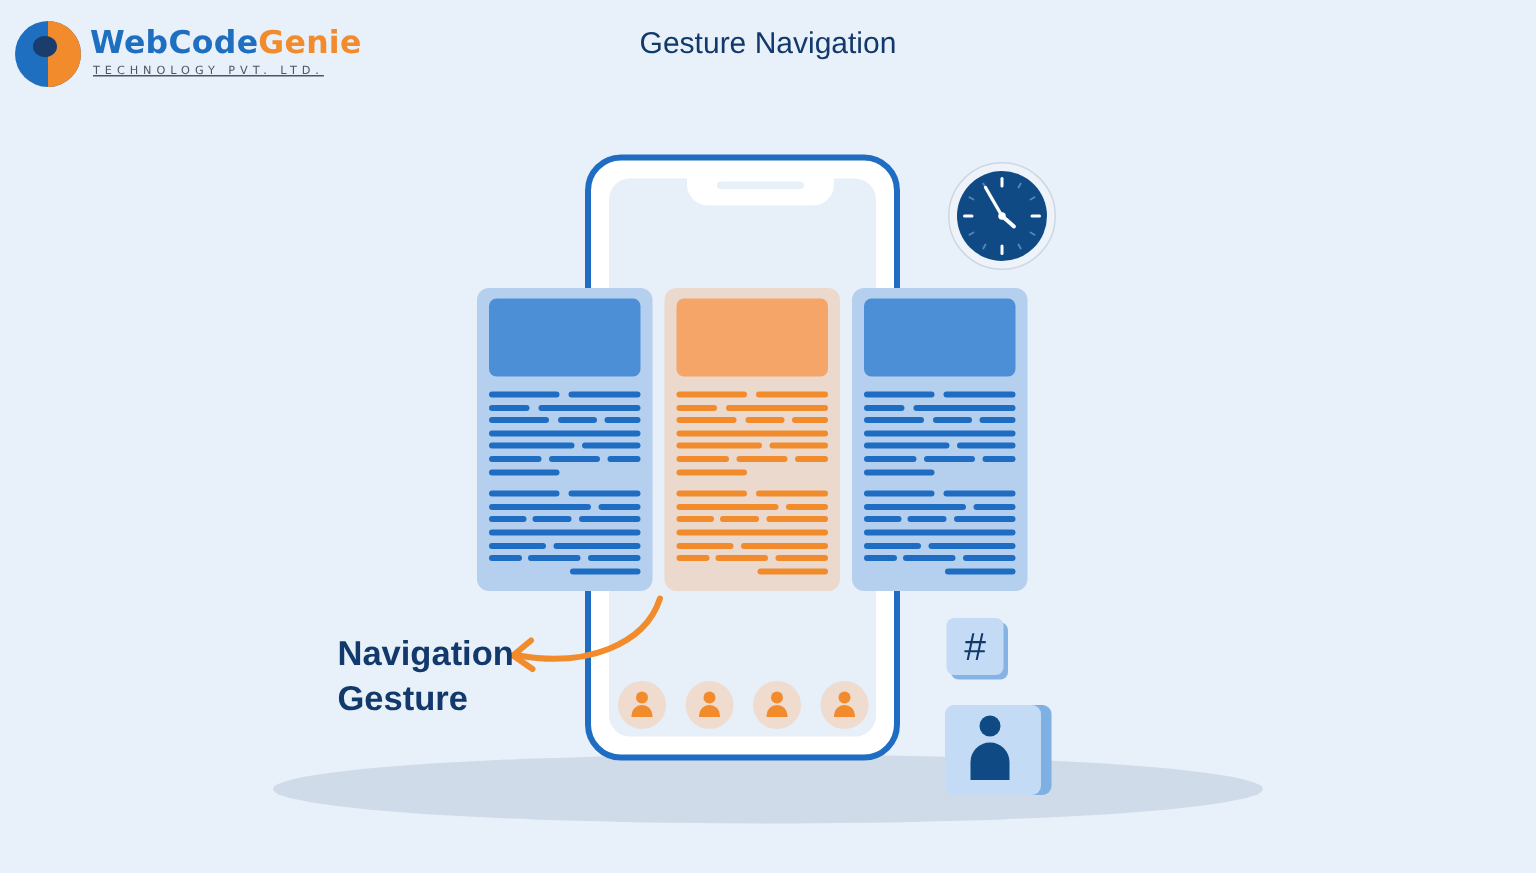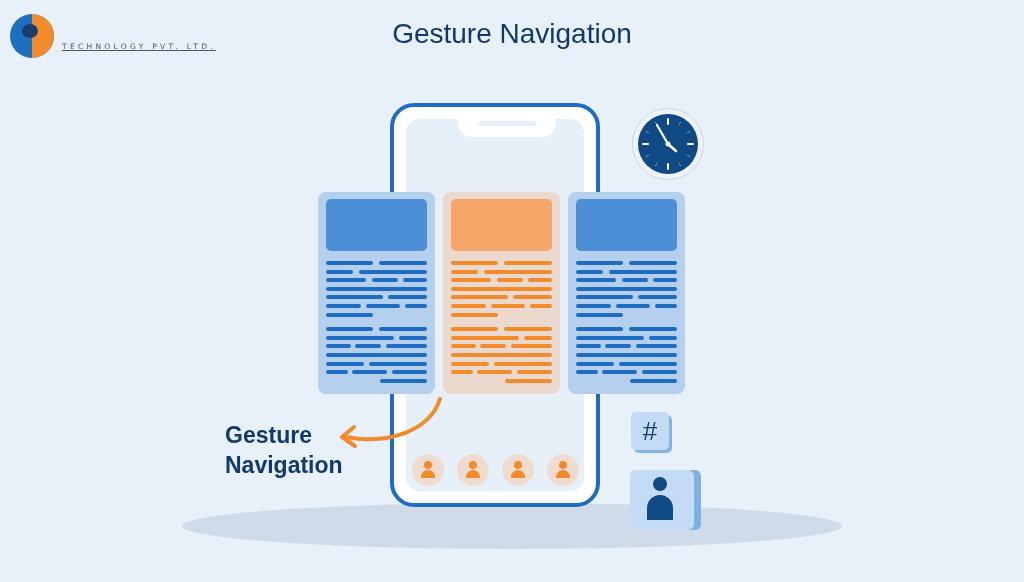--- a/index.html
+++ b/index.html
@@ -6,21 +6,21 @@
   body{width:1024px;height:582px;background:#e8f0fa;position:relative;overflow:hidden;font-family:"DejaVu Sans",sans-serif;}
   .abs{position:absolute;}
   .logo{left:10px;top:10px;width:230px;height:50px;}
   .logo-mark{left:0;top:4px;width:44px;height:44px;border-radius:50%;background:#1e6fc0;overflow:hidden;}
   .logo-mark .half{position:absolute;right:0;top:0;width:22px;height:44px;background:#f28b2c;}
   .logo-mark .hole{position:absolute;left:12px;top:10px;width:16px;height:14px;border-radius:50%;background:#1a3d6e;}
   .logo-name{left:50px;top:6px;font-size:21px;font-weight:bold;letter-spacing:0.2px;white-space:nowrap;}
   .logo-name .a{color:#1e6fc0;}
   .logo-name .b{color:#f28b2c;}
   .logo-sub{left:52px;top:32px;font-size:7.5px;letter-spacing:3.3px;color:#4a5566;white-space:nowrap;text-decoration:underline;}
-  .title{left:0;width:1024px;top:18px;text-align:center;font-size:28px;color:#12396b;font-family:"Liberation Sans",sans-serif;}
+  .title{left:0;width:1024px;top:18px;text-align:center;font-size:20px;color:#12396b;font-family:"Liberation Sans",sans-serif;}
   .shadow{left:182px;top:503px;width:660px;height:46px;border-radius:50%;background:#cfdbe9;}
   .phone{left:390px;top:103px;width:210px;height:404px;border:4px solid #1f6dc2;border-radius:24px;background:#fff;box-sizing:border-box;}
   .phone-screen{left:12px;top:12px;right:12px;bottom:12px;background:#e7eff9;border-radius:14px;}
   .notch{left:52px;top:-4px;width:98px;height:22px;background:#fff;border-radius:0 0 14px 14px;}
   .notch-bar{left:20px;top:6px;width:58px;height:5px;border-radius:3px;background:#e7eff9;}
   .card{top:192px;width:117px;height:202px;border-radius:8px;}
   .card.blue{background:#b5d0ee;}
   .card.orange{background:#ead9cc;}
   .card-img{left:8px;top:7px;width:101px;height:52px;border-radius:5px;}
   .blue .card-img{background:#4c8fd6;}
@@ -37,20 +37,21 @@
   .profile{left:630px;top:470px;width:64px;height:60px;border-radius:6px;background:#c3dbf4;box-shadow:7px 0 0 #7fb0e3;}
 </style>
 </head>
 <body>
 
 <div class="abs logo">
   <div class="abs logo-mark">
     <div class="half"></div>
     <div class="hole"></div>
   </div>
+  <div class="abs logo-name"><span class="a">WebCode</span><span class="b">Genie</span></div>
   <div class="abs logo-sub">TECHNOLOGY PVT. LTD.</div>
 </div>
 
 <div class="abs title">Gesture Navigation</div>
 
 <div class="abs shadow"></div>
 
 <div class="abs phone">
   <div class="abs phone-screen">
     <div class="abs notch">
@@ -184,22 +185,22 @@
     </svg>
   </div>
 </div>
 
 <svg class="abs" style="left:330px;top:395px;" width="120" height="60" viewBox="0 0 120 60">
   <path d="M110 4 C 100 35, 60 50, 16 42" stroke="#f28b2c" stroke-width="4" fill="none" stroke-linecap="round"></path>
   <path d="M24 32 L12 42 L25 51" stroke="#f28b2c" stroke-width="4" fill="none" stroke-linecap="round" stroke-linejoin="round"></path>
 </svg>
 
 <div class="abs gesture-label">
+  <div>Navigation</div>
   <div>Gesture</div>
-  <div>Navigation</div>
 </div>
 
 <div class="abs avatars">
   <div class="av" style="left:2px;">
     <svg width="32" height="32" viewBox="0 0 32 32">
         <circle cx="16" cy="11" r="4" fill="#f28b2c"></circle>
         <path d="M9 23 a7 7 0 0 1 14 0 v1 h-14z" fill="#f28b2c"></path>
       </svg>
   </div>
   <div class="av" style="left:47px;">

